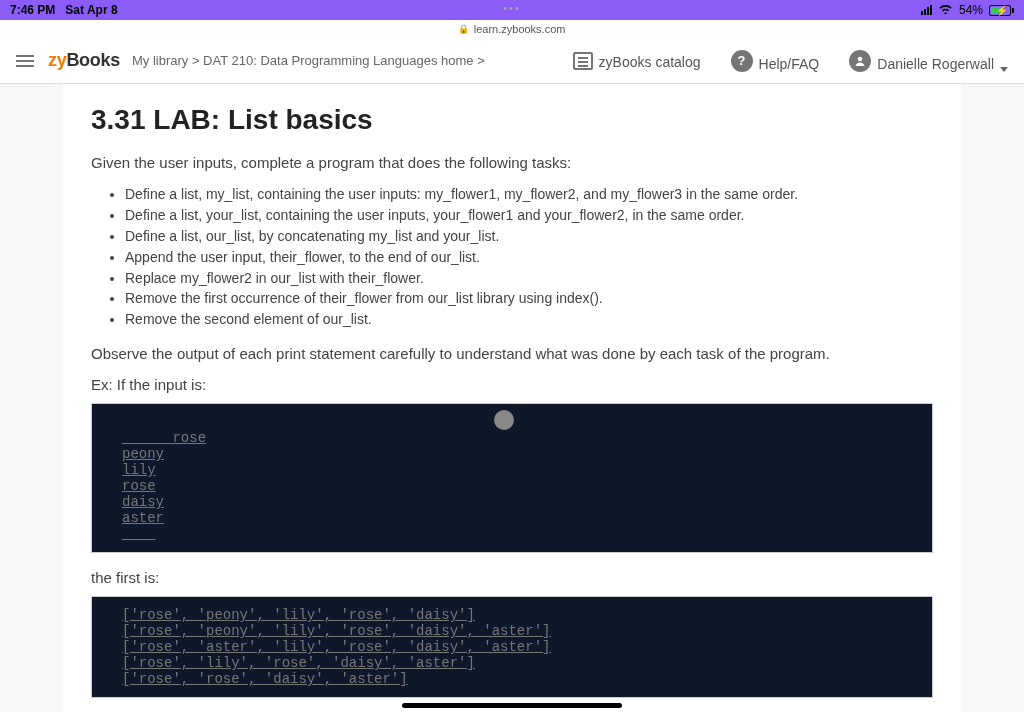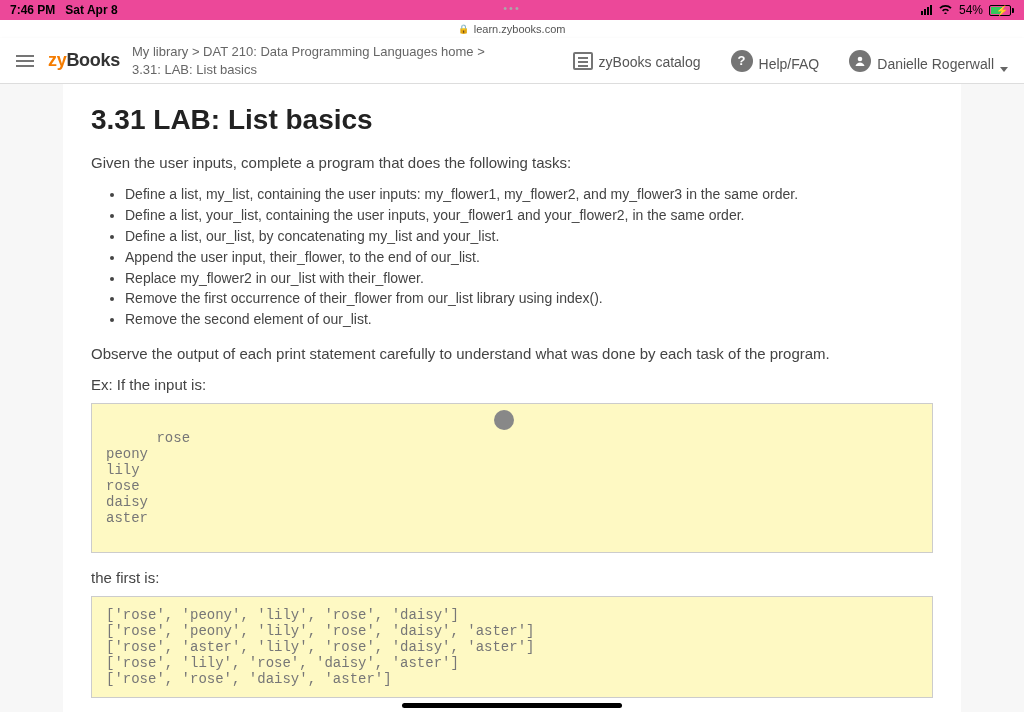--- a/index.html
+++ b/index.html
@@ -1,17 +1,17 @@
 <!DOCTYPE html>
 <html><head>
 <meta charset="utf-8">
 <style>
   * { box-sizing: border-box; margin: 0; padding: 0; }
   html, body { width: 1024px; height: 712px; font-family: -apple-system, Helvetica, Arial, sans-serif; background: #fff; overflow: hidden; }
-  .status-bar { height: 20px; background: #ec4899; display: flex; align-items: center; padding: 0 10px; font-size: 12px; justify-content: space-between; }
+  .status-bar { height: 20px; background: #8b5cf6; display: flex; align-items: center; padding: 0 10px; font-size: 12px; justify-content: space-between; }
   .status-left { display: flex; align-items: center; gap: 10px; font-weight: 600; }
   .status-right { display: flex; align-items: center; gap: 6px; font-weight: 500; }
   .bars { display: inline-flex; align-items: flex-end; gap: 1px; }
   .bars span { width: 2px; background: #000; display: inline-block; }
   .bars span:nth-child(1){height:4px}.bars span:nth-child(2){height:6px}.bars span:nth-child(3){height:8px}.bars span:nth-child(4){height:10px}
   .battery { display: inline-flex; align-items: center; }
   .battery-body { width: 22px; height: 11px; border: 1px solid #000; border-radius: 2px; position: relative; }
   .battery-fill { position: absolute; left: 1px; top: 1px; bottom: 1px; width: 54%; background: #34c759; }
   .battery-tip { width: 2px; height: 5px; background: #000; margin-left: 1px; border-radius: 0 1px 1px 0; }
   .bolt { position:absolute; left:6px; top:-1px; font-size:10px; color:#000;}
@@ -33,21 +33,21 @@
   .ico-book::after { content:""; position:absolute; top:3px; left:3px; right:3px; height:2px; background:#757575; box-shadow: 0 4px 0 #757575, 0 8px 0 #757575;}
   .caret { width:0;height:0;border-left:4px solid transparent;border-right:4px solid transparent;border-top:5px solid #666;}
   .content { background:#f7f7f7; height: calc(712px - 20px - 18px - 46px); padding: 0 12px; overflow:hidden; }
   .sheet { background:#fff; max-width: 898px; margin: 0 auto; padding: 20px 28px 8px 28px; min-height: 100%; }
   h1.title { font-size: 28px; font-weight: 700; color:#222; margin-bottom: 18px; }
   .intro { font-size: 15px; color:#444; margin-bottom: 14px; }
   ul.tasks { list-style: disc; padding-left: 34px; margin-bottom: 16px; }
   ul.tasks li { font-size: 14px; color:#444; line-height: 1.35; margin-bottom: 2px; }
   .observe { font-size: 15px; color:#444; margin-bottom: 14px; }
   .ex-label { font-size: 15px; color:#444; margin-bottom: 10px; }
-  .code-block { border:1px solid #ccc; background:#fef9c3; padding: 10px 14px; font-family: "Courier New", monospace; font-size: 14px; color:#777; white-space: pre; margin-bottom: 16px; position:relative; }
+  .code-block { border:1px solid #ccc; background:#0f172a; padding: 10px 30px; font-family: "Courier New", monospace; font-size: 14px; color:#777; white-space: pre; margin-bottom: 16px; position:relative;text-decoration:underline; }
   .out-label { font-size: 15px; color:#444; margin-bottom: 10px; }
   .gray-dot { position:absolute; width:20px; height:20px; border-radius:50%; background:#888; top:6px; left:50%; transform:translateX(-18px); }
   .home-indicator { position:absolute; bottom:4px; left:50%; transform:translateX(-50%); width:220px; height:5px; background:#000; border-radius:3px; }
 </style>
 </head>
 <body>
 
 <div class="status-bar">
   <div class="status-left">
     <span>7:46 PM</span>
@@ -86,21 +86,20 @@
   <div class="hamburger">
       <span></span>
       <span></span>
       <span></span>
     </div>
   <div class="logo">
     <span class="zy">zy</span><span>Books</span>
   </div>
   <div class="breadcrumb-block">
     <div class="top">My library &gt; DAT 210: Data Programming Languages home &gt;</div>
-    <div class="bottom">3.31: LAB: List basics</div>
   </div>
   <div class="header-right">
     <div class="hr-item">
       <span class="ico-book"></span>
       <span>zyBooks catalog</span>
     </div>
     <div class="hr-item">
       <span class="ico-circle">?</span>
       <span>Help/FAQ</span>
     </div>

